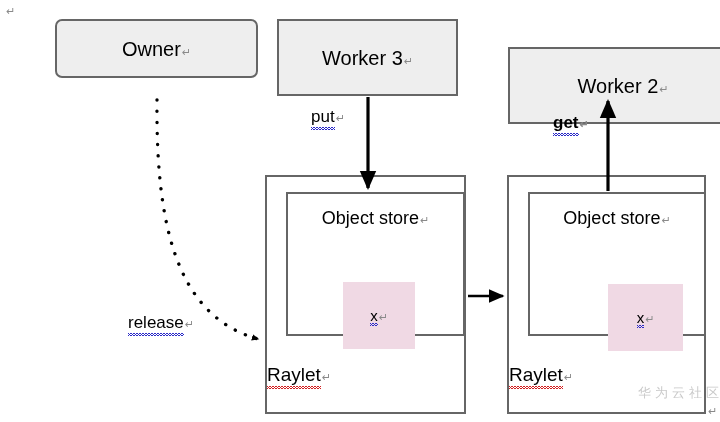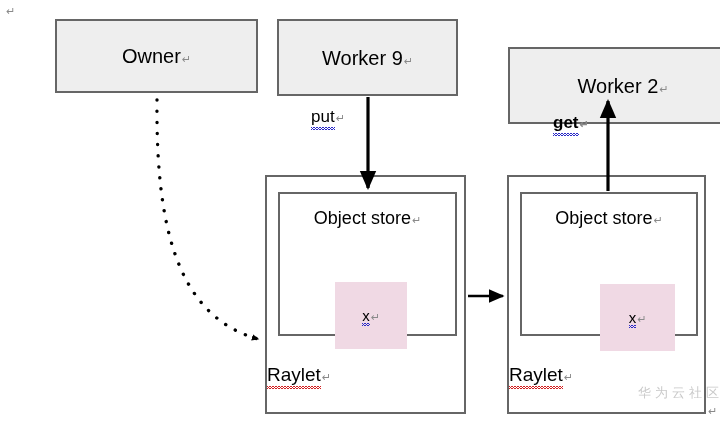--- a/index.html
+++ b/index.html
@@ -38,20 +38,21 @@
   }
 
   
   .raylet-box {
     background: #ffffff;
     border: 2px solid #666666;
   }
   .objstore-box {
     background: #ffffff;
     border: 2px solid #666666;
+    margin-left: 8px;
   }
   .objstore-label {
     position: absolute;
     top: 14px;
     left: 0;
     right: 0;
     text-align: center;
     font-size: 18px;
     color: #000000;
     white-space: nowrap;
@@ -142,26 +143,26 @@
     pointer-events: none;
   }
 </style>
 </head>
 <body>
 
 <div id="canvas">
 
   <span class="pilcrow-stray" style="left:6px; top:6px;">↵</span>
 
-  <div class="abs actor-box" style="left:55px; top:19px; width:203px; height:74px;">
+  <div class="abs actor-box" style="left:55px; top:19px; width:203px; height:59px;border-radius:7px;">
     <span class="actor-label"><span>Owner</span><span class="pilcrow">↵</span></span>
   </div>
 
   <div class="abs actor-box" style="left:277px; top:19px; width:181px; height:77px;">
-    <span class="actor-label"><span>Worker 9</span><span class="pilcrow">↵</span></span>
+    <span class="actor-label"><span>Worker 3</span><span class="pilcrow">↵</span></span>
   </div>
 
   <div class="abs actor-box" style="left:508px; top:30px; width:230px; height:77px;margin-top:17px;">
     <span class="actor-label"><span>Worker 2</span><span class="pilcrow">↵</span></span>
   </div>
 
   <div class="abs raylet-box" style="left:265px; top:175px; width:201px; height:239px;">
 
     <div class="abs objstore-box" style="left:11px; top:15px; width:179px; height:144px;">
       <div class="objstore-label"><span>Object store</span><span class="pilcrow">↵</span></div>
@@ -203,18 +204,19 @@
 
     <path d="M 468 296 L 503 296" stroke="#000000" stroke-width="2.6" fill="none" marker-end="url(#ah)"></path>
 
     <path d="M 157 100 C 156 215, 172 315, 258 339" stroke="#000000" stroke-width="3.4" fill="none" stroke-linecap="round" stroke-dasharray="0.1 11" marker-end="url(#ah-dot)"></path>
   </svg>
 
   <span class="abs edge-label" style="left:311px; top:107px;"><span class="sq sq-blue">put</span><span class="pilcrow">↵</span></span>
 
   <span class="abs edge-label" style="left:553px; top:113px;font-weight:bold;"><span class="sq sq-blue">get</span><span class="pilcrow">↵</span></span>
 
+  <span class="abs edge-label" style="left:128px; top:313px;"><span class="sq sq-blue">release</span><span class="pilcrow">↵</span></span>
 
   <span class="watermark" style="left:638px; top:384px;">华为云社区</span>
 
   <span class="pilcrow-stray" style="left:708px; top:406px;">↵</span>
 
 </div>
 
 </body></html>

